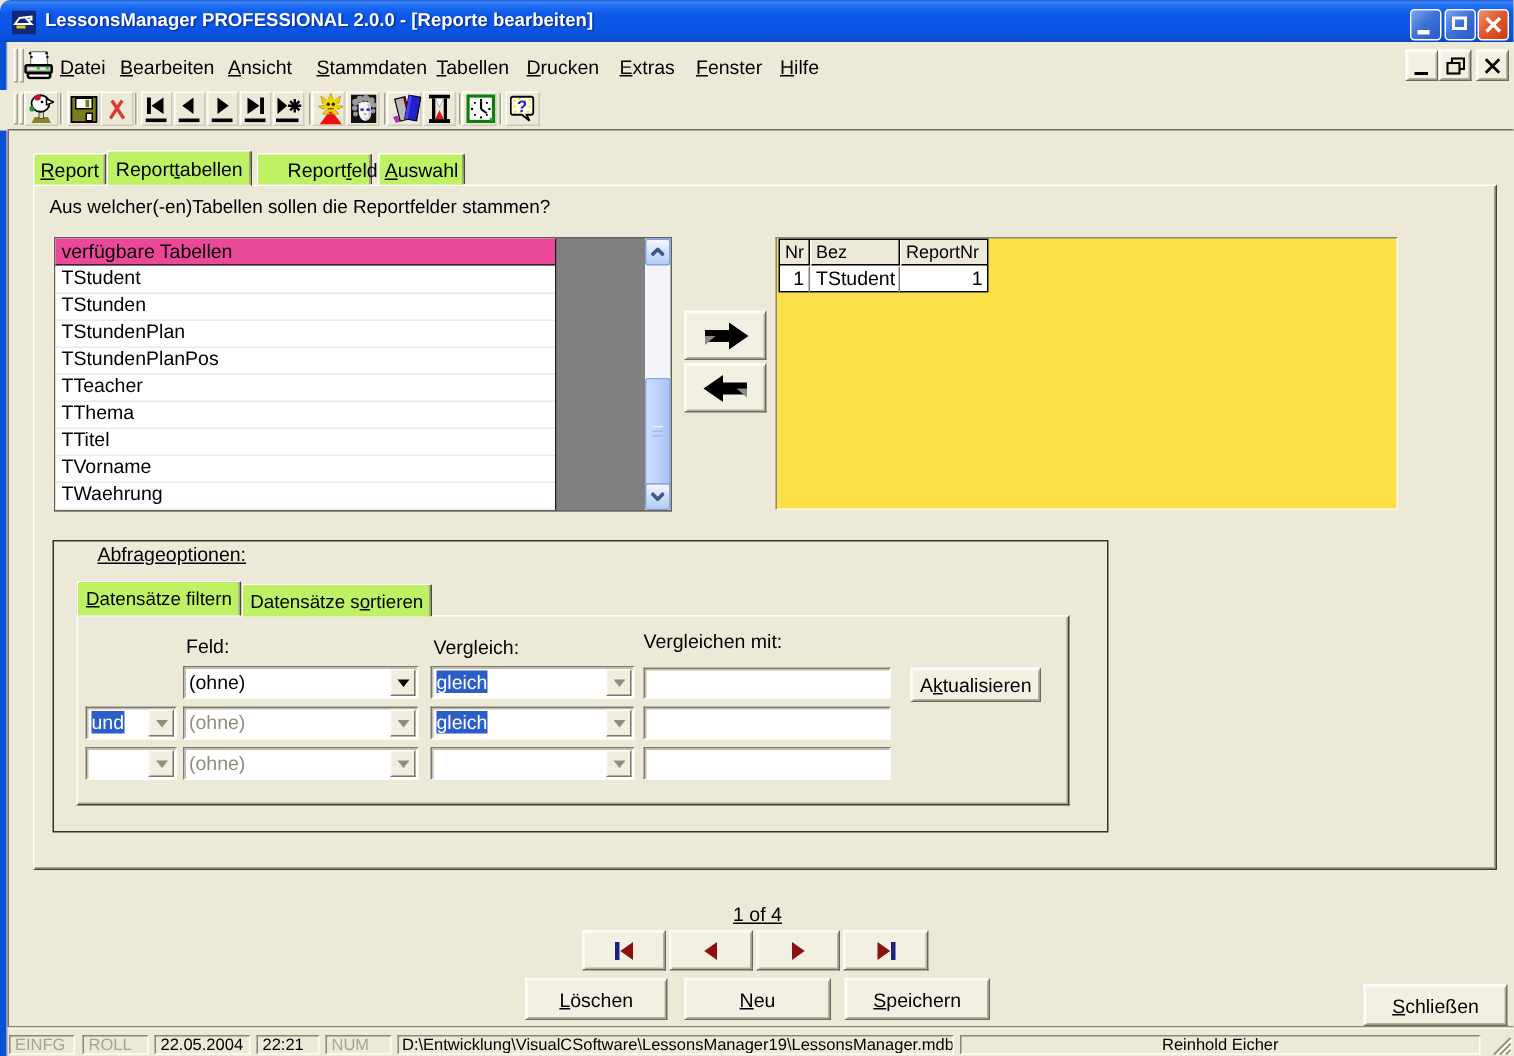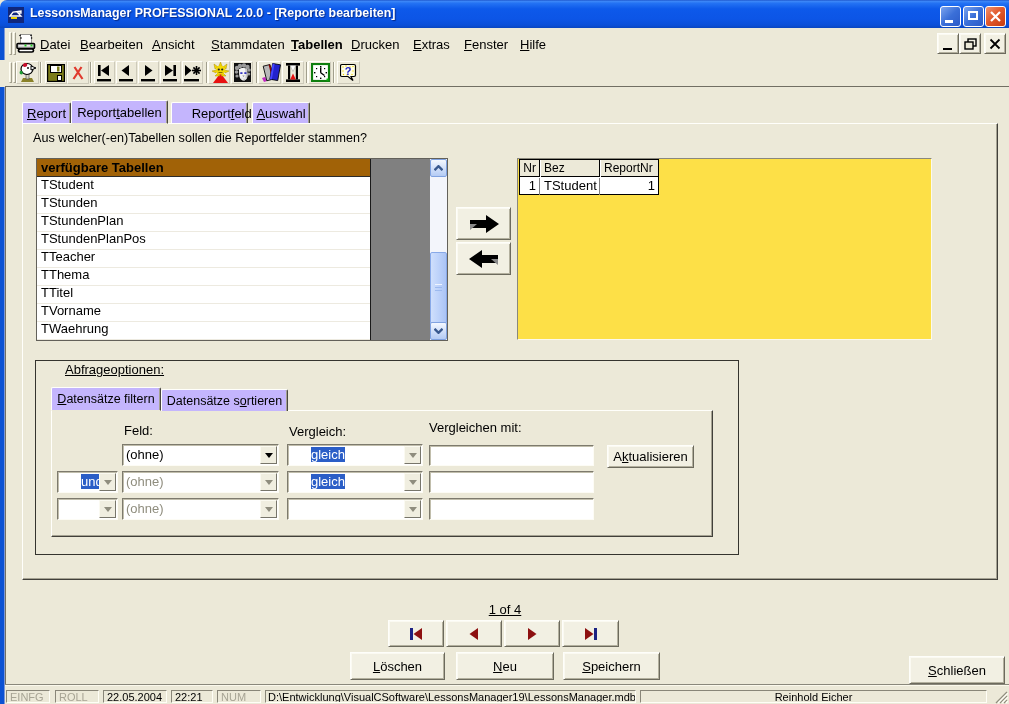--- a/index.html
+++ b/index.html
@@ -9,38 +9,38 @@
 .abs{position:absolute;}
 u{text-decoration:underline;}
 
 .btn{position:absolute;background:#f2f0e3;border:1px solid;border-color:#fefefa #6c6a5d #6c6a5d #fefefa;
   box-shadow:inset 1px 1px 0 #fbfaf2, inset -1px -1px 0 #b3b09e;
   display:flex;align-items:center;justify-content:center;}
 
 .edit{position:absolute;background:#fff;border:1px solid;border-color:#7d7a6d #fdfcf5 #fdfcf5 #7d7a6d;
   box-shadow:inset 1px 1px 0 #c1beac;}
 
-.tab{position:absolute;background:#c4b5fd;border:1px solid;border-color:#fffffb #494840 #ece9d8 #fffffb;
+.tab{position:absolute;background:#bef264;border:1px solid;border-color:#fffffb #494840 #ece9d8 #fffffb;
   border-bottom:none;border-top-left-radius:2px;border-top-right-radius:2px;
   box-shadow:inset -1px 0 0 #a5a292;
   display:flex;align-items:center;justify-content:center;}
 .panelraised{position:absolute;background:#ece9d8;border:1px solid;border-color:#fffffb #41403a #41403a #fffffb;
   box-shadow:inset -1px -1px 0 #a5a292;}
 .vsep{position:absolute;width:2px;border-left:1px solid #a29f8d;border-right:1px solid #fffef4;}
 .tbtn{position:absolute;top:1px;height:23px;border:1px solid;border-color:#fffef8 #cdcaba #cdcaba #fffef8;}
 .grip{position:absolute;width:3px;border:1px solid;border-color:#fffef4 #a29f8d #a29f8d #fffef4;background:#ece9d8;}
 
 .combo{position:absolute;background:#fff;border:1px solid;border-color:#7d7a6d #fdfcf5 #fdfcf5 #7d7a6d;
   box-shadow:inset 1px 1px 0 #c1beac;}
 .combo .txt{position:absolute;left:3px;top:2px;white-space:nowrap;}
 .combo .arrowbtn{position:absolute;right:1px;top:1px;bottom:1px;width:17px;background:#f0eee0;
   border:1px solid;border-color:#fbfaf1 #77756a #77756a #fbfaf1;display:flex;align-items:center;justify-content:center;}
 .tri-dn{width:0;height:0;border-left:4px solid transparent;border-right:4px solid transparent;border-top:5px solid #000;}
 .tri-dn.dis{border-top-color:#8f8d7e;}
-.seltxt{background:#2b5ec7;color:#fff;margin-left:20px;}
+.seltxt{background:#2b5ec7;color:#fff;}
 .gray{color:#8f8d7e;}
 .cell{position:absolute;border:1px solid;border-color:#898678 #fffef6 #fffef6 #898678;background:#ece9d8;
   font-size:12px;display:flex;align-items:center;padding:0 3px;overflow:hidden;white-space:nowrap;}
 </style>
 </head>
 <body>
 
 <div class="abs" id="titlebar" style="left:0;top:0;width:1009px;height:28px;
   background:linear-gradient(180deg,#2058cd 0%,#3b86f7 5%,#2372f3 12%,#0d59ea 32%,#0c55e6 68%,#0a4fd8 90%,#0946c0 100%);
   border-top-left-radius:7px;">
@@ -85,21 +85,21 @@
     <rect x="1" y="9.5" width="17.5" height="5" rx="1" fill="#b0b0b0" stroke="#000" stroke-width="1.6"></rect>
     <rect x="2.5" y="11" width="14.5" height="1.6" fill="#e8e8e8"></rect>
     <rect x="8.5" y="10.6" width="2" height="1.8" fill="#19d119"></rect>
       <rect x="14.5" y="10.6" width="2" height="1.8" fill="#19d119"></rect>
     <rect x="2.5" y="14.8" width="15" height="3.2" rx="1.6" fill="#fff" stroke="#000" stroke-width="1.7"></rect>
   </svg>
   <div class="abs mi" style="left:35px;"><u>D</u>atei</div>
   <div class="abs mi" style="left:75px;"><u>B</u>earbeiten</div>
   <div class="abs mi" style="left:147px;"><u>A</u>nsicht</div>
   <div class="abs mi" style="left:206px;"><u>S</u>tammdaten</div>
-  <div class="abs mi" style="left:286px;font-weight:bold;"><u>T</u>abellen</div>
+  <div class="abs mi" style="left:286px;"><u>T</u>abellen</div>
   <div class="abs mi" style="left:346px;"><u>D</u>rucken</div>
   <div class="abs mi" style="left:408px;"><u>E</u>xtras</div>
   <div class="abs mi" style="left:459px;"><u>F</u>enster</div>
   <div class="abs mi" style="left:515px;"><u>H</u>ilfe</div>
 
   <div class="btn" style="left:932px;top:5px;width:22px;height:21px;">
     <div class="abs" style="left:5px;top:14px;width:9px;height:2px;background:#000;"></div>
   </div>
   <div class="btn" style="left:954px;top:5px;width:22px;height:21px;">
     <svg width="13" height="12">
@@ -298,21 +298,21 @@
     <span>Report<u>f</u>elder</span>
   </div>
 <div class="tab" style="left:252px;top:102px;width:58px;height:21px;">
     <span><u>A</u>uswahl</span>
   </div>
 
 <div class="abs" style="left:33px;top:131px;font-size:12.6px;">Aus welcher(-en)Tabellen sollen die Reportfelder stammen?</div>
 
 <div class="abs" id="leftlist" style="left:36px;top:158px;width:412px;height:183px;border:1px solid #63615a;background:#808080;">
   <div class="abs" style="left:0;top:0;width:334px;height:181px;background:#fff;border-right:1px solid #1a1a1a;">
-    <div class="abs" style="left:0;top:0;width:333px;height:18px;background:#a16207;border-bottom:1px solid #2b2b2b;padding:1px 0 0 4px;font-weight:bold;">verfügbare Tabellen</div>
+    <div class="abs" style="left:0;top:0;width:333px;height:18px;background:#ec4899;border-bottom:1px solid #2b2b2b;padding:1px 0 0 4px;">verfügbare Tabellen</div>
     <div class="lrow" style="top:19px;">TStudent</div>
     <div class="lrow" style="top:37px;">TStunden</div>
     <div class="lrow" style="top:55px;">TStundenPlan</div>
     <div class="lrow" style="top:73px;">TStundenPlanPos</div>
     <div class="lrow" style="top:91px;">TTeacher</div>
     <div class="lrow" style="top:109px;">TThema</div>
     <div class="lrow" style="top:127px;">TTitel</div>
     <div class="lrow" style="top:145px;">TVorname</div>
     <div class="lrow" style="top:163px;">TWaehrung</div>
   </div>

